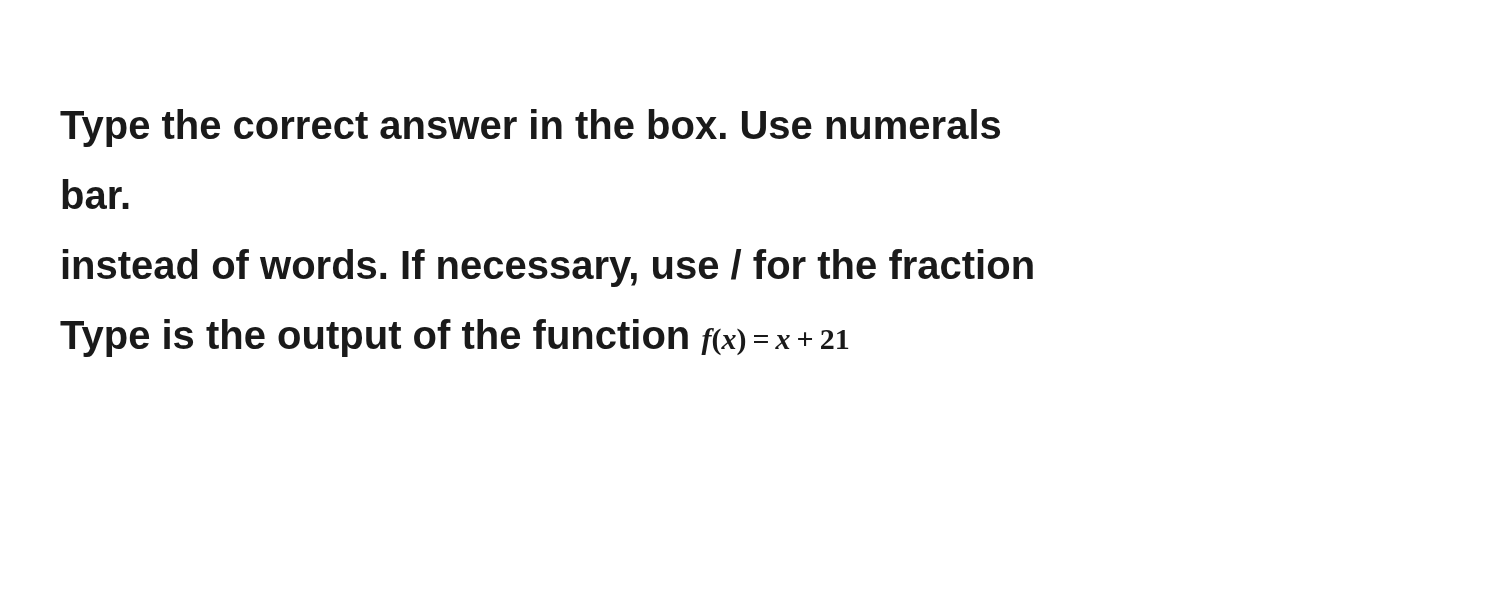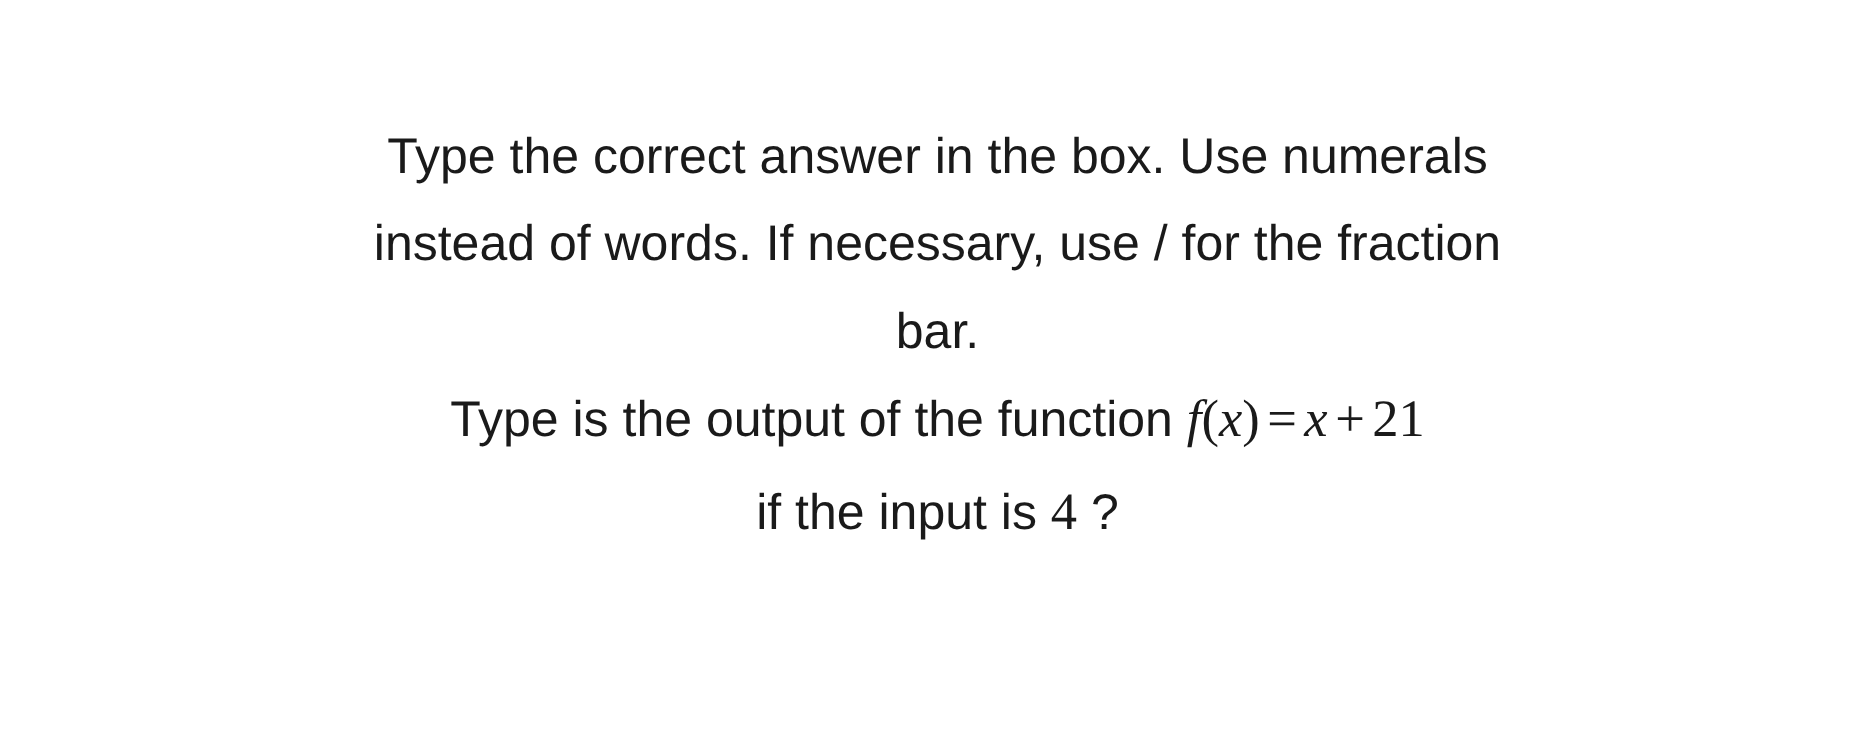--- a/index.html
+++ b/index.html
@@ -11,33 +11,32 @@
       width: 1500px;
       height: 600px;
       background: #ffffff;
       font-family: -apple-system, BlinkMacSystemFont, "Segoe UI", Helvetica, Arial, sans-serif;
       padding: 90px 60px 60px 60px;
       color: #1a1a1a;
     }
     .question-container {
       font-size: 40px;
       line-height: 1.75;
-      font-weight: 400;
-      text-align: center;
+      font-weight: 700;
     }
     .instruction-line {
       display: block;
     }
     .question-line {
       display: block;
     }
     .math {
       font-family: "Times New Roman", Times, serif;
       font-style: italic;
-      font-size: 42px;
+      font-size: 30px;
       white-space: nowrap;
     }
     .math-fn {
       font-style: italic;
     }
     .math-paren {
       font-style: normal;
     }
     .math-eq {
       font-style: normal;
@@ -54,22 +53,19 @@
       font-family: "Times New Roman", Times, serif;
       font-style: normal;
       font-size: 42px;
     }
   </style>
 </head>
 <body>
 
 <div class="question-container">
   <span class="instruction-line">Type the correct answer in the box. Use numerals</span>
+  <span class="instruction-line">bar.</span>
   <span class="instruction-line">instead of words. If necessary, use / for the fraction</span>
-  <span class="instruction-line">bar.</span>
   <span class="question-line">
     <span>Type is the output of the function </span>
     <span class="math"><span class="math-fn">f</span><span class="math-paren">(</span><span class="math-fn">x</span><span class="math-paren">)</span><span class="math-eq">=</span><span class="math-fn">x</span><span class="math-plus">+</span><span class="math-num">21</span></span>
   </span>
-  <span class="question-line">
-    <span>if the input is </span><span class="input-num">4</span><span> ?</span>
-  </span>
 </div>
 
 </body></html>

